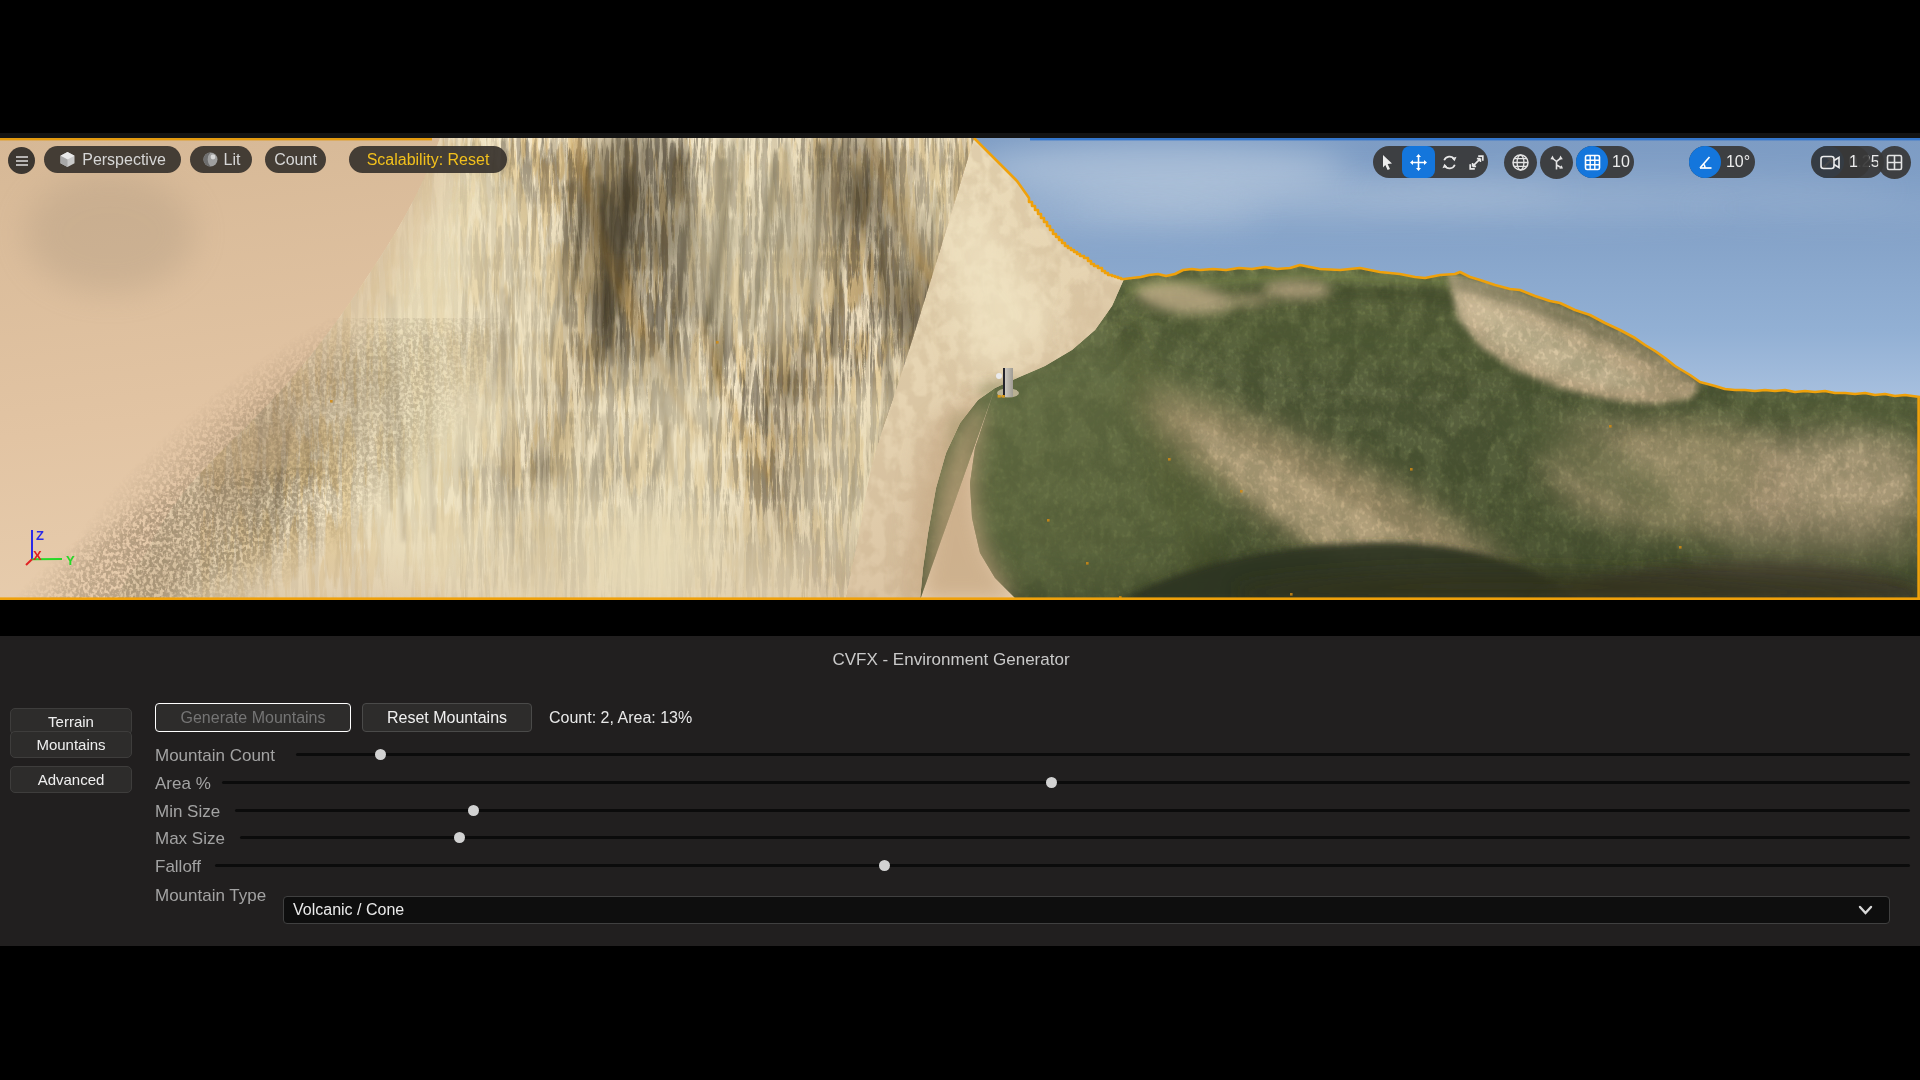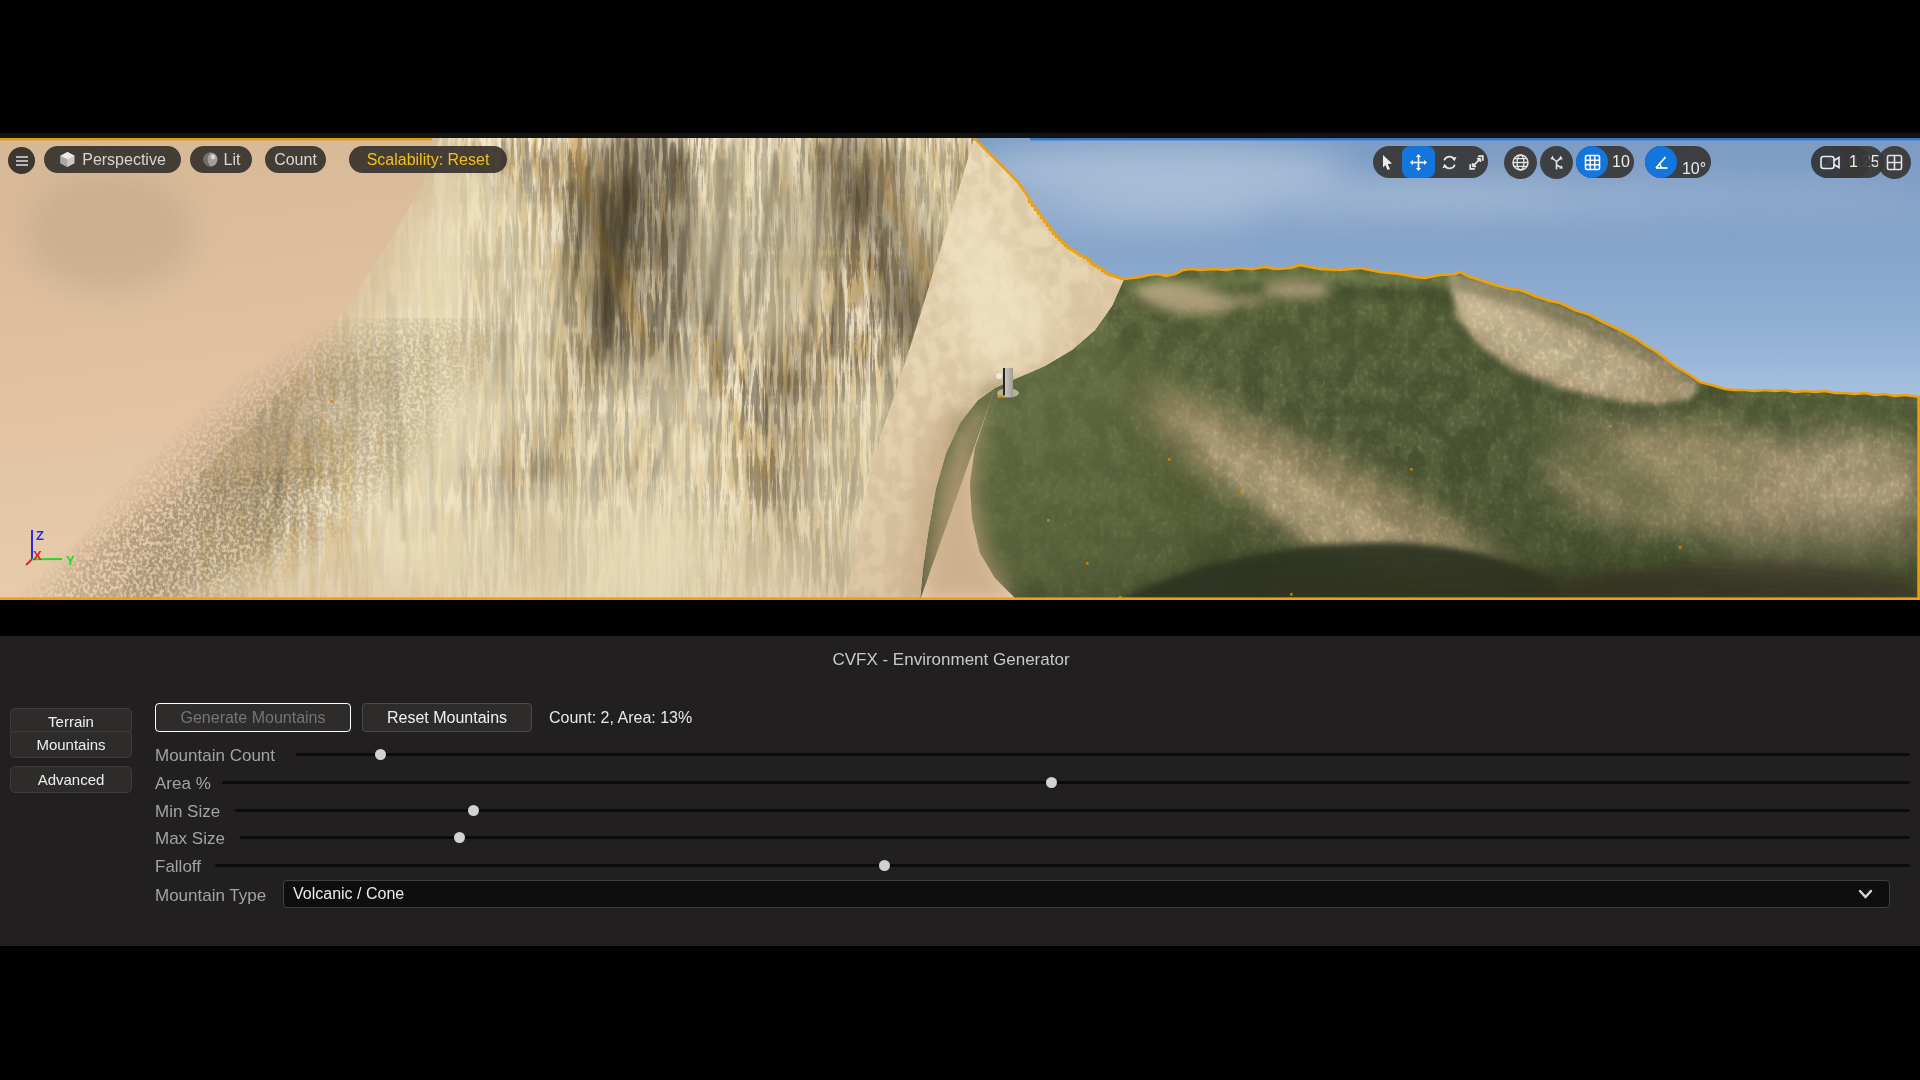--- a/index.html
+++ b/index.html
@@ -13,21 +13,21 @@
   #tab .bline{position:absolute;left:1px;top:0;width:168px;height:2px;background:#3578cc;border-radius:1px;}
   #tab .ttxt{position:absolute;left:27px;top:7px;font-size:15px;color:#efefef;letter-spacing:0.2px;}
   #tab .tx{position:absolute;left:166px;top:6px;font-size:14px;color:#c0c0c0;}
   #panel{position:absolute;left:0;top:636px;width:1920px;height:310px;background:#211f1f;}
   #ptitle{position:absolute;left:-9px;top:14px;width:1920px;text-align:center;font-size:17px;color:#c9c9c9;}
   .sbtn{position:absolute;left:10px;width:122px;height:27px;background:#2d2c2b;border:1px solid #3e3d3c;border-radius:5px;color:#efefef;font-size:15px;display:flex;align-items:center;justify-content:center;}
   .rowbtn{position:absolute;height:29px;background:#2d2c2b;border:1px solid #ffffff;border-radius:4px;font-size:16px;display:flex;align-items:center;justify-content:center;}
   .slabel{position:absolute;left:155px;font-size:17px;color:#a3a3a3;}
   .track{position:absolute;height:3px;background:#0b0b0b;border-radius:2px;}
   .knob{position:absolute;width:11px;height:11px;border-radius:50%;background:#d2d2d2;}
-  #dropdown{position:absolute;left:283px;top:244px;width:1607px;height:28px;background:#0e0e0e;border:1px solid #404040;border-radius:4px;color:#eaeaea;font-size:16px;display:flex;align-items:center;padding-left:9px;}
+  #dropdown{position:absolute;left:283px;top:260px;width:1607px;height:28px;background:#0e0e0e;border:1px solid #404040;border-radius:4px;color:#eaeaea;font-size:16px;display:flex;align-items:center;padding-left:9px;}
 </style>
 </head>
 <body>
 <div id="stage">
   <div id="vpstrip"></div>
   <div id="vp">
     <svg id="scene" width="1920" height="462" viewBox="0 0 1920 462">
 <defs>
 <linearGradient id="sky" x1="0" y1="0" x2="0" y2="1">
   <stop offset="0" stop-color="#7d9cc4"></stop>
@@ -451,21 +451,21 @@
     </div>
     <div style="position:absolute;left:1576px;top:8px;width:58px;height:32px;border-radius:16px;background:rgba(56,56,56,0.93);display:flex;">
       <div style="width:32px;height:32px;background:#1476dc;border-radius:16px;display:flex;align-items:center;justify-content:center;">
         <svg width="17" height="17" viewBox="0 0 17 17">
             <rect x="1.5" y="1.5" width="14" height="14" rx="1.5" fill="none" stroke="#fff" stroke-width="1.6"></rect>
             <path d="M6.2 1.5 V15.5 M10.8 1.5 V15.5 M1.5 6.2 H15.5 M1.5 10.8 H15.5" stroke="#fff" stroke-width="1.4"></path>
           </svg>
       </div>
       <div style="flex:1;display:flex;align-items:center;justify-content:center;color:#ececec;font-size:16px;">10</div>
     </div>
-    <div style="position:absolute;left:1645px;top:8px;width:66px;height:32px;border-radius:16px;background:rgba(56,56,56,0.93);display:flex;align-items:flex-end;">
+    <div style="position:absolute;left:1689px;top:8px;width:66px;height:32px;border-radius:16px;background:rgba(56,56,56,0.93);display:flex;">
       <div style="width:32px;height:32px;background:#1476dc;border-radius:16px;display:flex;align-items:center;justify-content:center;">
         <svg width="17" height="17" viewBox="0 0 17 17">
             <path d="M3 14 L12.5 3" stroke="#fff" stroke-width="1.7"></path>
             <path d="M3 14 H14.5" stroke="#fff" stroke-width="1.7"></path>
             <path d="M8 14 A6.5 6.5 0 0 0 6.6 9.9" stroke="#fff" stroke-width="1.5" fill="none"></path>
           </svg>
       </div>
       <div style="flex:1;display:flex;align-items:center;justify-content:center;color:#ececec;font-size:16px;">10°</div>
     </div>
     <div style="position:absolute;left:1812px;top:8px;width:72px;height:32px;border-radius:16px;background:rgba(56,56,56,0.93);display:flex;">

